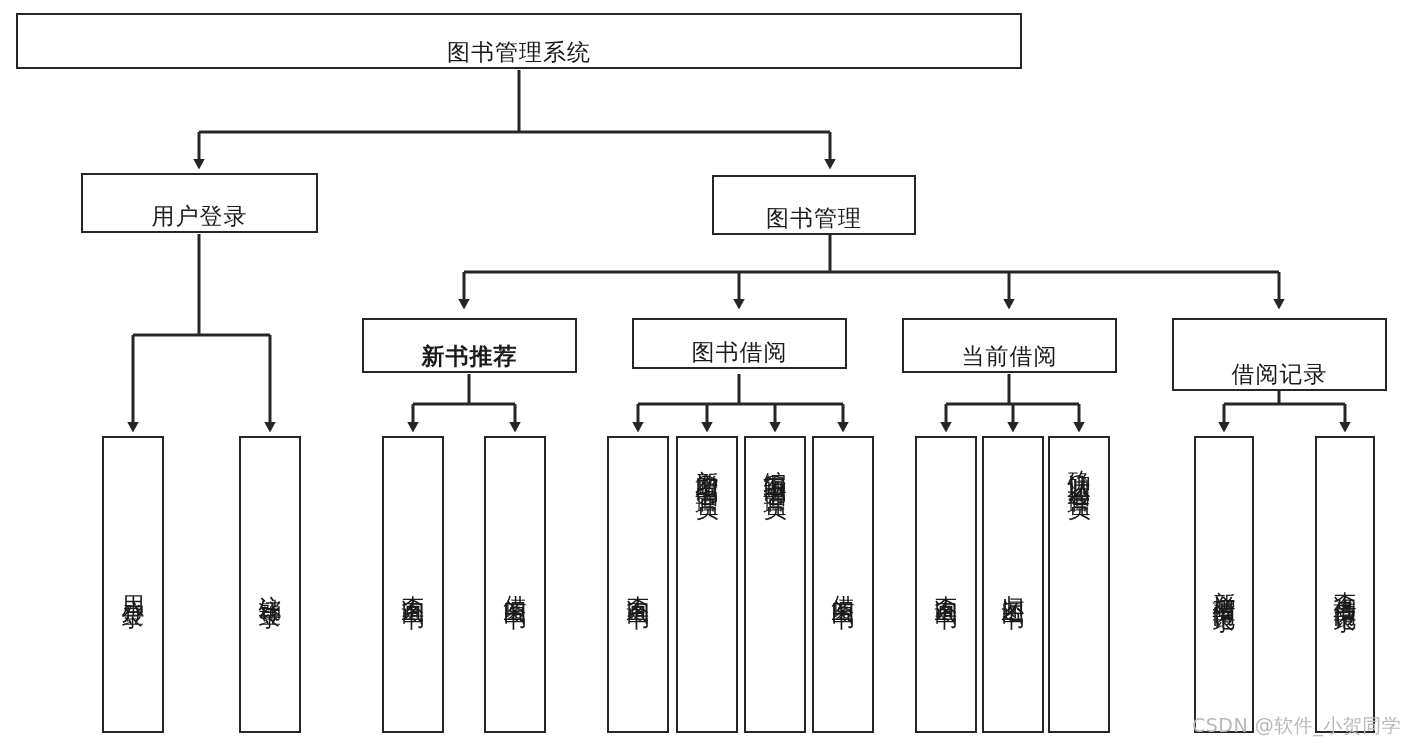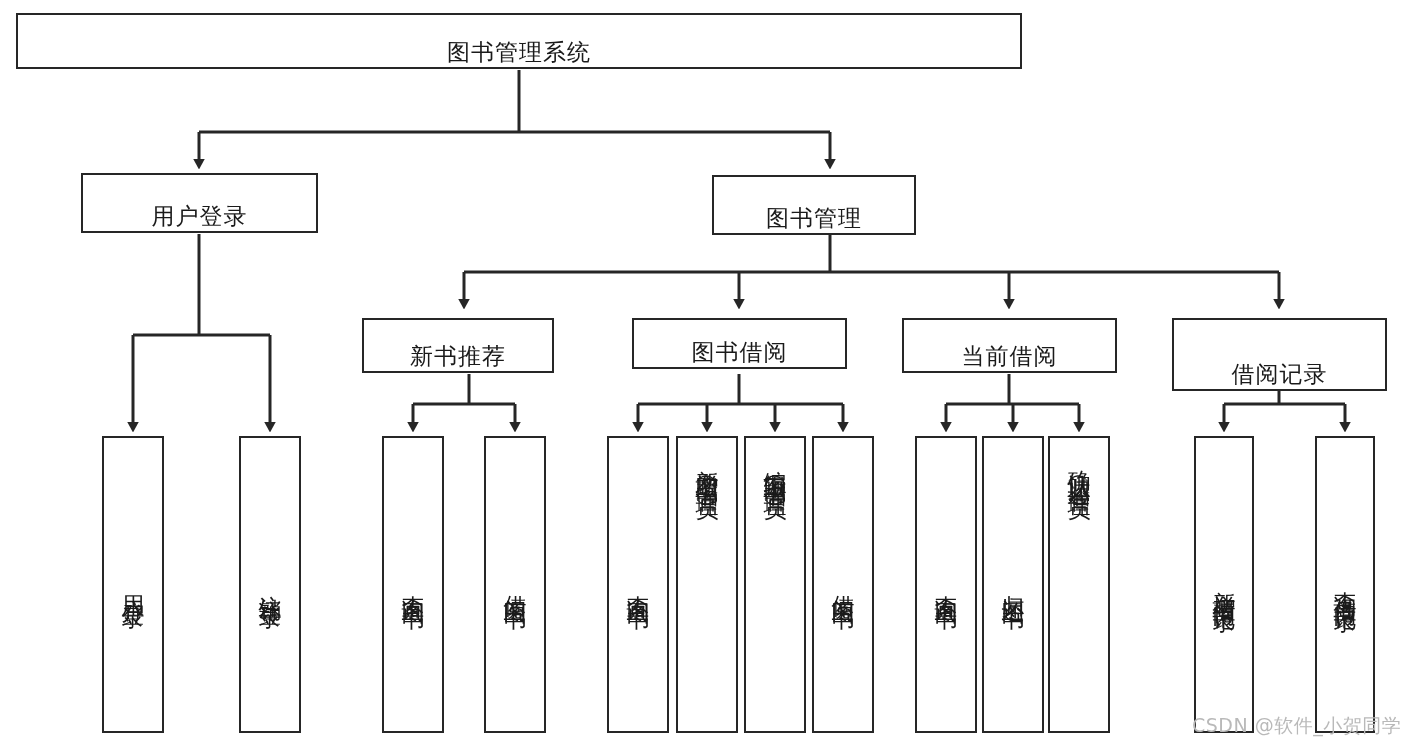--- a/index.html
+++ b/index.html
@@ -126,21 +126,21 @@
     <span class="lbl">图书管理系统</span>
   </div>
 
   <div class="node horiz" style="left:81px; top:173px; width:237px; height:60px;">
     <span class="lbl">用户登录</span>
   </div>
   <div class="node horiz" style="left:712px; top:159px; width:204px; height:60px;margin-top:16px;">
     <span class="lbl">图书管理</span>
   </div>
 
-  <div class="node horiz" style="left:362px; top:318px; width:192px; height:55px;">
+  <div class="node horiz" style="left:362px; top:318px; width:215px; height:55px;font-weight:bold;">
     <span class="lbl">新书推荐</span>
   </div>
   <div class="node horiz" style="left:632px; top:318px; width:215px; height:51px;">
     <span class="lbl">图书借阅</span>
   </div>
   <div class="node horiz" style="left:902px; top:318px; width:215px; height:55px;">
     <span class="lbl">当前借阅</span>
   </div>
   <div class="node horiz" style="left:1172px; top:318px; width:215px; height:73px;">
     <span class="lbl">借阅记录</span>

